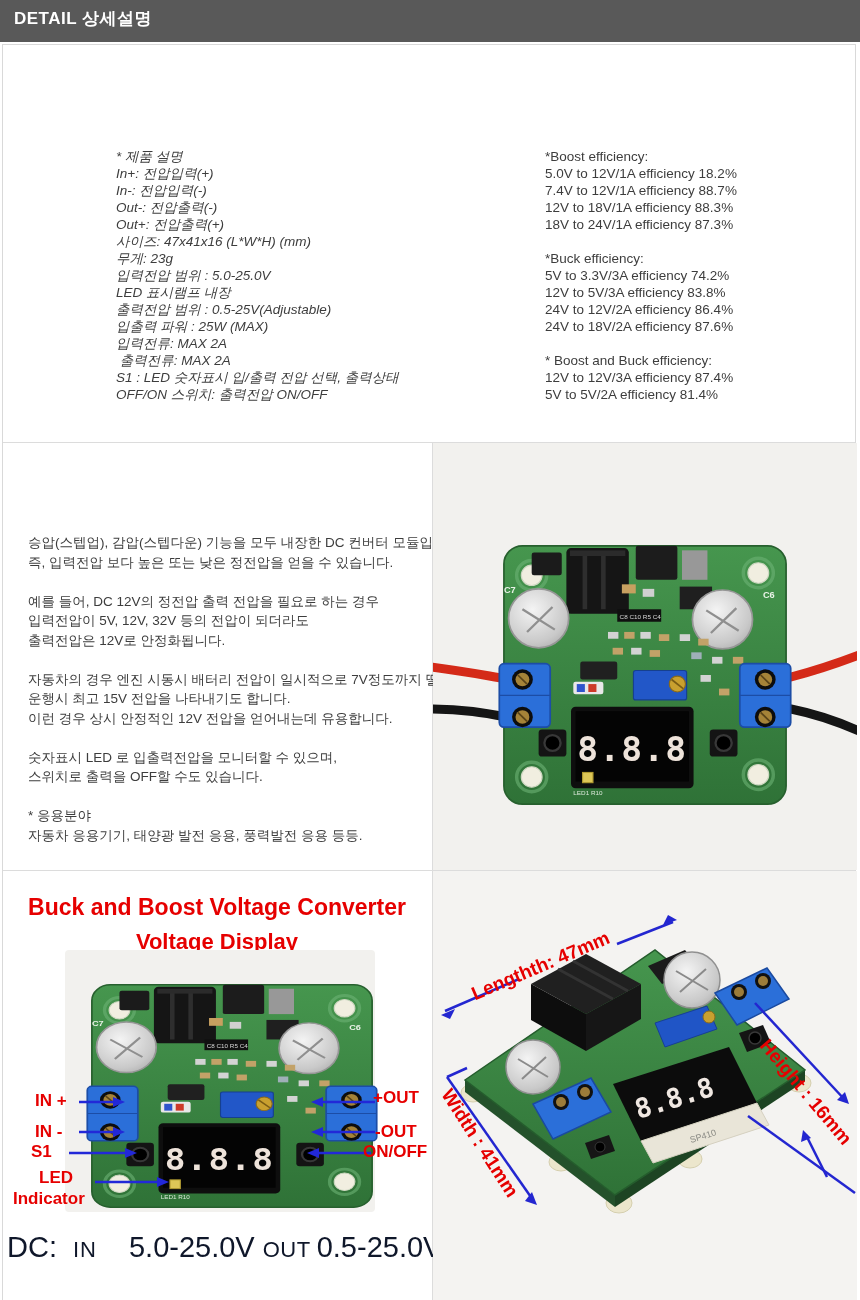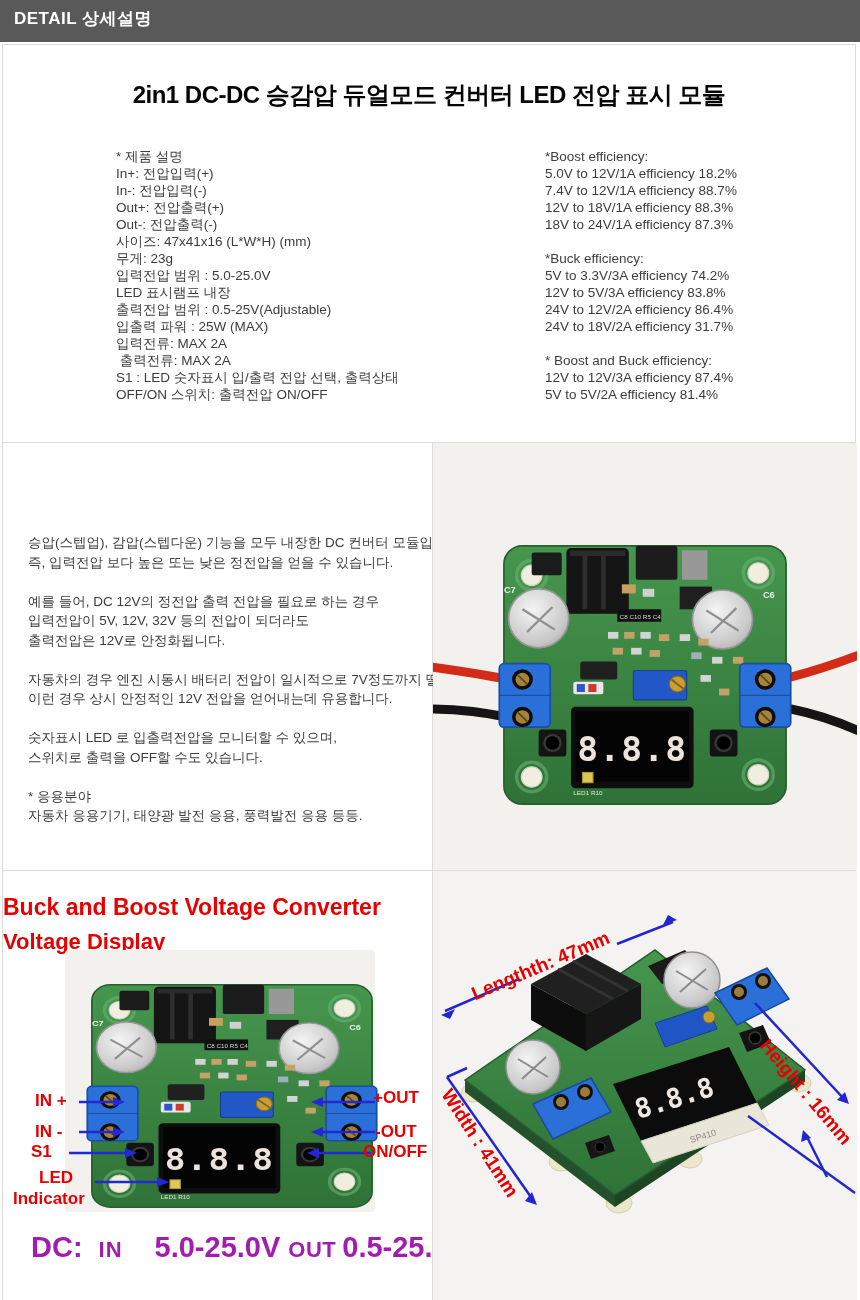--- a/index.html
+++ b/index.html
@@ -6,44 +6,44 @@
   body{width:860px;height:1300px;position:relative;background:#fff;overflow:hidden;
        font-family:"Liberation Sans","DejaVu Sans",sans-serif;}
   .hdr{position:absolute;top:0;left:0;width:860px;height:42px;background:#595959;
        color:#fff;font-size:17px;font-weight:bold;line-height:38px;box-sizing:border-box;
        padding-left:14px;letter-spacing:.5px;}
   .content{position:absolute;top:44px;left:2px;width:854px;height:1270px;
        border:1px solid #d9d9d9;background:#fff;box-sizing:border-box;}
   .title{position:absolute;top:34px;left:0;width:100%;margin:0;text-align:center;
        font-size:24px;font-weight:bold;color:#060606;letter-spacing:-.5px;}
   .spec{position:absolute;font-size:13.5px;line-height:17px;color:#3d3d3d;}
-  .specL{left:113px;top:103px;}
+  .specL{left:113px;top:103px;font-style:italic;}
   .specR{left:542px;top:103px;}
   .spec .ln{min-height:17px;white-space:pre;}
   .hline{position:absolute;left:0;width:100%;height:1px;background:#dcdcdc;}
   .h1{top:397px;}.h2{top:825px;}
   .vline{position:absolute;left:429px;top:397px;width:1px;height:873px;background:#dcdcdc;}
   .desc{position:absolute;left:25px;top:488px;font-size:13.5px;line-height:19.5px;color:#3d3d3d;}
   .desc .ln{min-height:19.5px;white-space:pre;}
   svg.photoMain{position:absolute;left:430px;top:398px;}
   svg.photoDiag{position:absolute;left:0;top:891px;}
   svg.photoPersp{position:absolute;left:430px;top:826px;}
-  .blh{position:absolute;left:0;width:428px;color:#e60000;font-weight:bold;}
+  .blh{position:absolute;left:0;width:428px;text-align:center;color:#e60000;font-weight:bold;}
   .blh1{top:849px;font-size:23px;}
   .blh2{top:884px;font-size:22px;}
   .rlbl{position:absolute;color:#e60000;font-weight:bold;font-size:17px;white-space:nowrap;text-align:right;}
   .lblInP{left:32px;top:1046px;}
   .lblInM{left:32px;top:1077px;}
   .lblS1{left:28px;top:1097px;}
   .lblLed{left:36px;top:1123px;}
   .lblInd{left:10px;top:1144px;}
   .lblOutP{left:370px;top:1043px;}
   .lblOutM{left:372px;top:1077px;}
   .lblOnOff{left:360px;top:1097px;}
-  .dcline{position:absolute;left:28px;top:1186px;color:#a21caf;font-weight:bold;
+  .dcline{position:absolute;left:4px;top:1186px;color:#0f172a;font-weight:normal;
        display:flex;align-items:baseline;white-space:nowrap;}
   .dc1{font-size:29px;}
   .dc2{font-size:22px;margin-left:16px;letter-spacing:1px;text-align:right;}
   .dc3{font-size:29px;margin-left:32px;}
   .dc4{font-size:22px;margin-left:8px;letter-spacing:.5px;}
   .dc5{font-size:29px;margin-left:6px;}
   .dim{position:absolute;color:#e60000;font-weight:bold;font-size:19px;white-space:nowrap;}
   .dimL{left:474px;top:938px;transform:rotate(-23deg);transform-origin:left bottom;}
   .dimW{left:452px;top:1040px;transform:rotate(57deg);transform-origin:left top;}
   .dimH{left:769px;top:990px;transform:rotate(50deg);transform-origin:left top;}
@@ -167,28 +167,27 @@
 </svg>
 
 <div class="page">
 
   <div class="hdr">
     <span>DETAIL 상세설명</span>
   </div>
 
   <div class="content">
 
-    <h1 class="title">2in1 DC-DC 승감압 듀얼모드 컨버터 LED 전압 표시 모듈</h1>
 
     <div class="spec specL">
       <div class="ln">* 제품 설명</div>
       <div class="ln">In+: 전압입력(+)</div>
       <div class="ln">In-: 전압입력(-)</div>
+      <div class="ln">Out-: 전압출력(-)</div>
       <div class="ln">Out+: 전압출력(+)</div>
-      <div class="ln">Out-: 전압출력(-)</div>
       <div class="ln">사이즈: 47x41x16 (L*W*H) (mm)</div>
       <div class="ln">무게: 23g</div>
       <div class="ln">입력전압 범위 : 5.0-25.0V</div>
       <div class="ln">LED 표시램프 내장</div>
       <div class="ln">출력전압 범위 : 0.5-25V(Adjustable)</div>
       <div class="ln">입출력 파워 : 25W (MAX)</div>
       <div class="ln">입력전류: MAX 2A</div>
       <div class="ln"> 출력전류: MAX 2A</div>
       <div class="ln">S1 : LED 숫자표시 입/출력 전압 선택, 출력상태</div>
       <div class="ln">OFF/ON 스위치: 출력전압 ON/OFF</div>
@@ -198,40 +197,41 @@
       <div class="ln">*Boost efficiency:</div>
       <div class="ln">5.0V to 12V/1A efficiency 18.2%</div>
       <div class="ln">7.4V to 12V/1A efficiency 88.7%</div>
       <div class="ln">12V to 18V/1A efficiency 88.3%</div>
       <div class="ln">18V to 24V/1A efficiency 87.3%</div>
       <div class="ln"></div>
       <div class="ln">*Buck efficiency:</div>
       <div class="ln">5V to 3.3V/3A efficiency 74.2%</div>
       <div class="ln">12V to 5V/3A efficiency 83.8%</div>
       <div class="ln">24V to 12V/2A efficiency 86.4%</div>
-      <div class="ln">24V to 18V/2A efficiency 31.7%</div>
+      <div class="ln">24V to 18V/2A efficiency 87.6%</div>
       <div class="ln"></div>
       <div class="ln">* Boost and Buck efficiency:</div>
       <div class="ln">12V to 12V/3A efficiency 87.4%</div>
       <div class="ln">5V to 5V/2A efficiency 81.4%</div>
     </div>
 
     <div class="hline h1"></div>
     <div class="hline h2"></div>
     <div class="vline"></div>
 
     <div class="desc">
       <div class="ln">승압(스텝업), 감압(스텝다운) 기능을 모두 내장한 DC 컨버터 모듈입니다.</div>
       <div class="ln">즉, 입력전압 보다 높은 또는 낮은 정전압을 얻을 수 있습니다.</div>
       <div class="ln"></div>
       <div class="ln">예를 들어, DC 12V의 정전압 출력 전압을 필요로 하는 경우</div>
       <div class="ln">입력전압이 5V, 12V, 32V 등의 전압이 되더라도</div>
       <div class="ln">출력전압은 12V로 안정화됩니다.</div>
       <div class="ln"></div>
       <div class="ln">자동차의 경우 엔진 시동시 배터리 전압이 일시적으로 7V정도까지 떨어지고,</div>
+      <div class="ln">운행시 최고 15V 전압을 나타내기도 합니다.</div>
       <div class="ln">이런 경우 상시 안정적인 12V 전압을 얻어내는데 유용합니다.</div>
       <div class="ln"></div>
       <div class="ln">숫자표시 LED 로 입출력전압을 모니터할 수 있으며,</div>
       <div class="ln">스위치로 출력을 OFF할 수도 있습니다.</div>
       <div class="ln"></div>
       <div class="ln">* 응용분야</div>
       <div class="ln">자동차 응용기기, 태양광 발전 응용, 풍력발전 응용 등등.</div>
     </div>
 
     <svg class="photoMain" width="424" height="427" viewBox="0 0 424 427">

